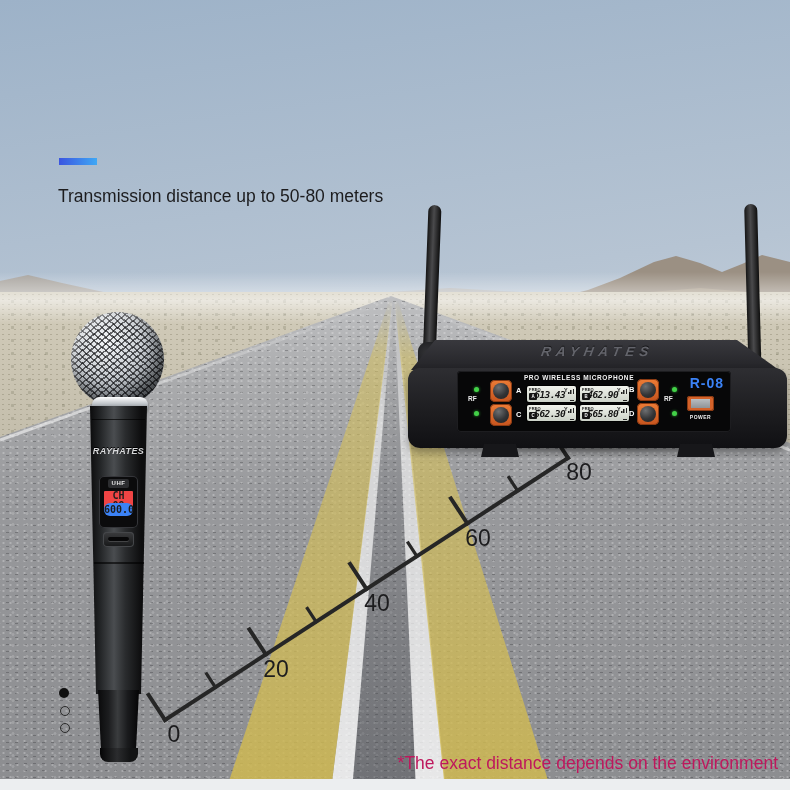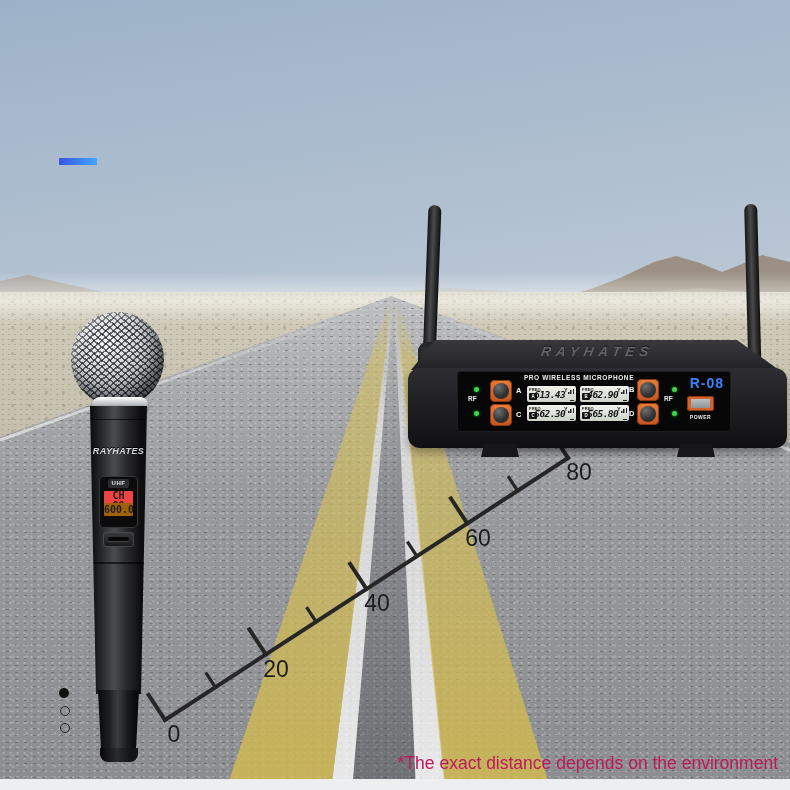--- a/index.html
+++ b/index.html
@@ -63,21 +63,21 @@
   .mic-brand{position:absolute;left:90px;top:446px;width:57px;text-align:center;
     font-size:9px;font-weight:bold;font-style:italic;letter-spacing:.4px;color:#d8d9db;
     text-shadow:0 -1px 0 #000;}
   .mic-display{position:absolute;left:99px;top:476px;width:39px;height:52px;border-radius:5px;
     background:#0b0b0c;box-shadow:inset 0 0 0 1px #35363a;}
   .mic-band{position:absolute;left:9px;top:3px;width:21px;height:9px;border-radius:2px;background:#2c2d30;
     color:#e8e8e8;font-size:6px;font-weight:bold;text-align:center;line-height:9px;letter-spacing:.5px;}
   .mic-row{position:absolute;left:5px;width:29px;border-radius:1px;text-align:center;
     font-family:"DejaVu Sans Mono",monospace;font-weight:bold;color:#1d1d1d;}
   .mic-row1{top:15px;height:18px;background:#ef4444;font-size:10px;line-height:10px;}
-  .mic-row2{top:27px;height:13px;background:#a16207;font-size:10px;line-height:13px;}
+  .mic-row2{top:27px;height:13px;background:#3b82f6;font-size:10px;line-height:13px;border-radius:6px;}
   .mic-btn{position:absolute;left:103px;top:532px;width:31px;height:15px;border-radius:4px;
     background:linear-gradient(180deg,#3b3c3e,#161718);box-shadow:inset 0 0 0 1px #45474a;}
   .mic-btn-slot{position:absolute;left:5px;top:5px;width:21px;height:4px;border-radius:2px;background:#070708;
     box-shadow:0 1px 0 rgba(255,255,255,.15);}
   .mic-grip{position:absolute;left:96px;top:690px;width:45px;height:60px;
     clip-path:polygon(2px 0px,43px 0px,40px 60px,5px 60px);
     background:linear-gradient(90deg,#060607 0%,#1c1d1f 28%,#3a3c3e 48%,#1a1b1d 70%,#050506 95%);}
   .mic-grip-cap{position:absolute;left:100px;top:748px;width:38px;height:14px;border-radius:0 0 8px 8px;
     background:linear-gradient(90deg,#050506,#2b2c2e 45%,#121314 80%);}
 
@@ -308,20 +308,21 @@
       <div class="power-btn">
         <div class="power-inner"></div>
       </div>
       <div class="power-label">POWER</div>
     </div>
   </div>
 
   <div class="headline">
   </div>
   <div class="accent-bar"></div>
+  <div class="subtitle">Transmission distance up to 50-80 meters</div>
   <div class="footnote">*The exact distance depends on the environment</div>
 
   <span class="dot dot-filled"></span>
   <span class="dot dot-ring1"></span>
   <span class="dot dot-ring2"></span>
 
   <div class="bottom-strip"></div>
 </div>
 
 </body></html>

